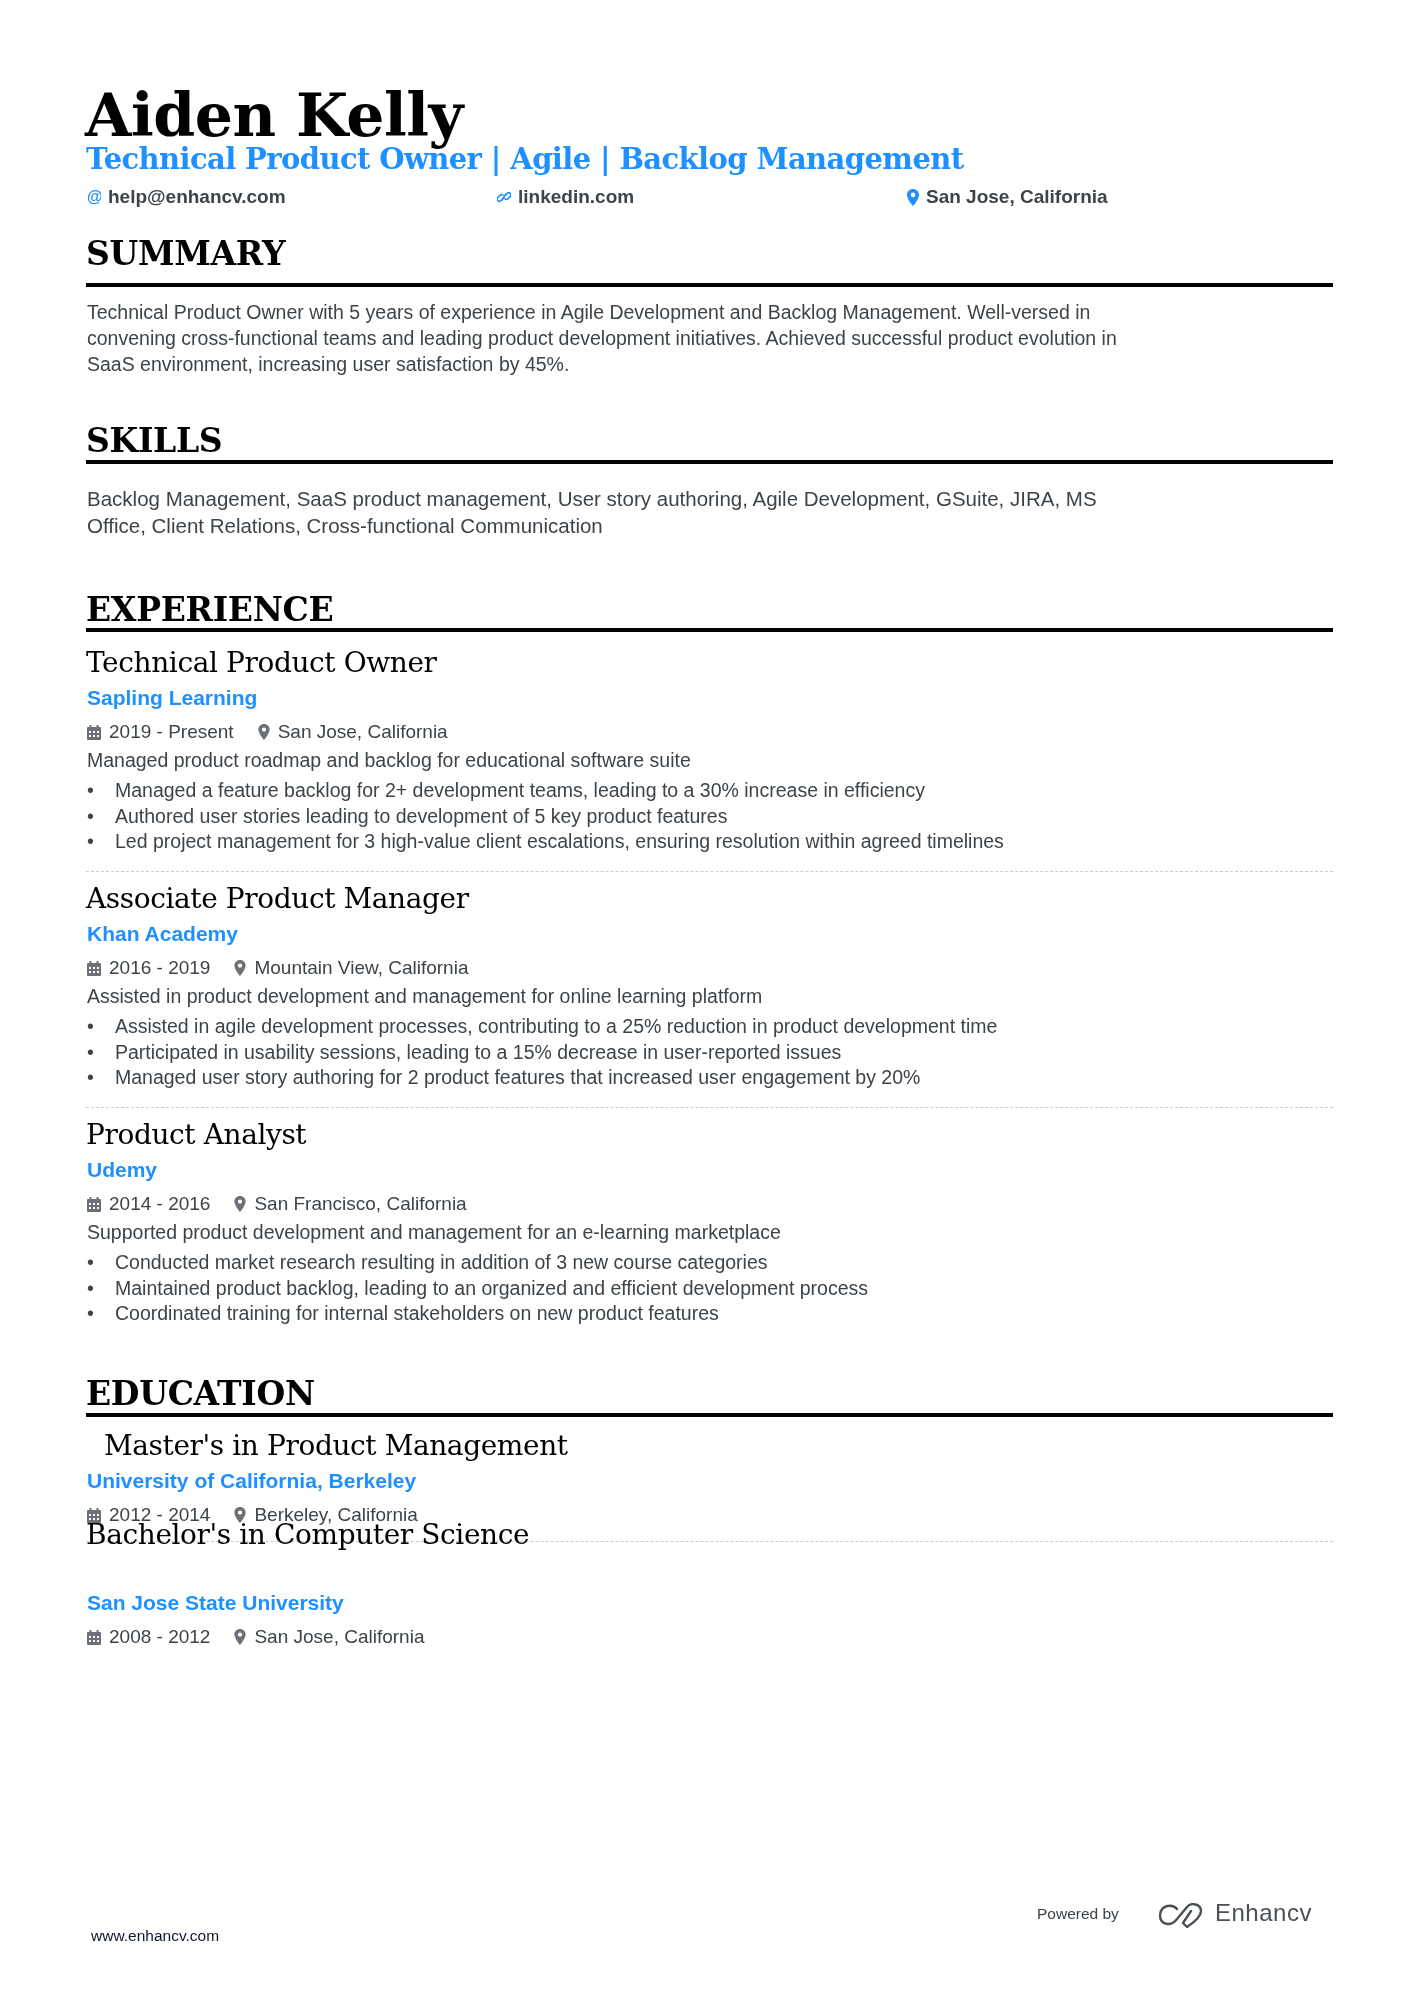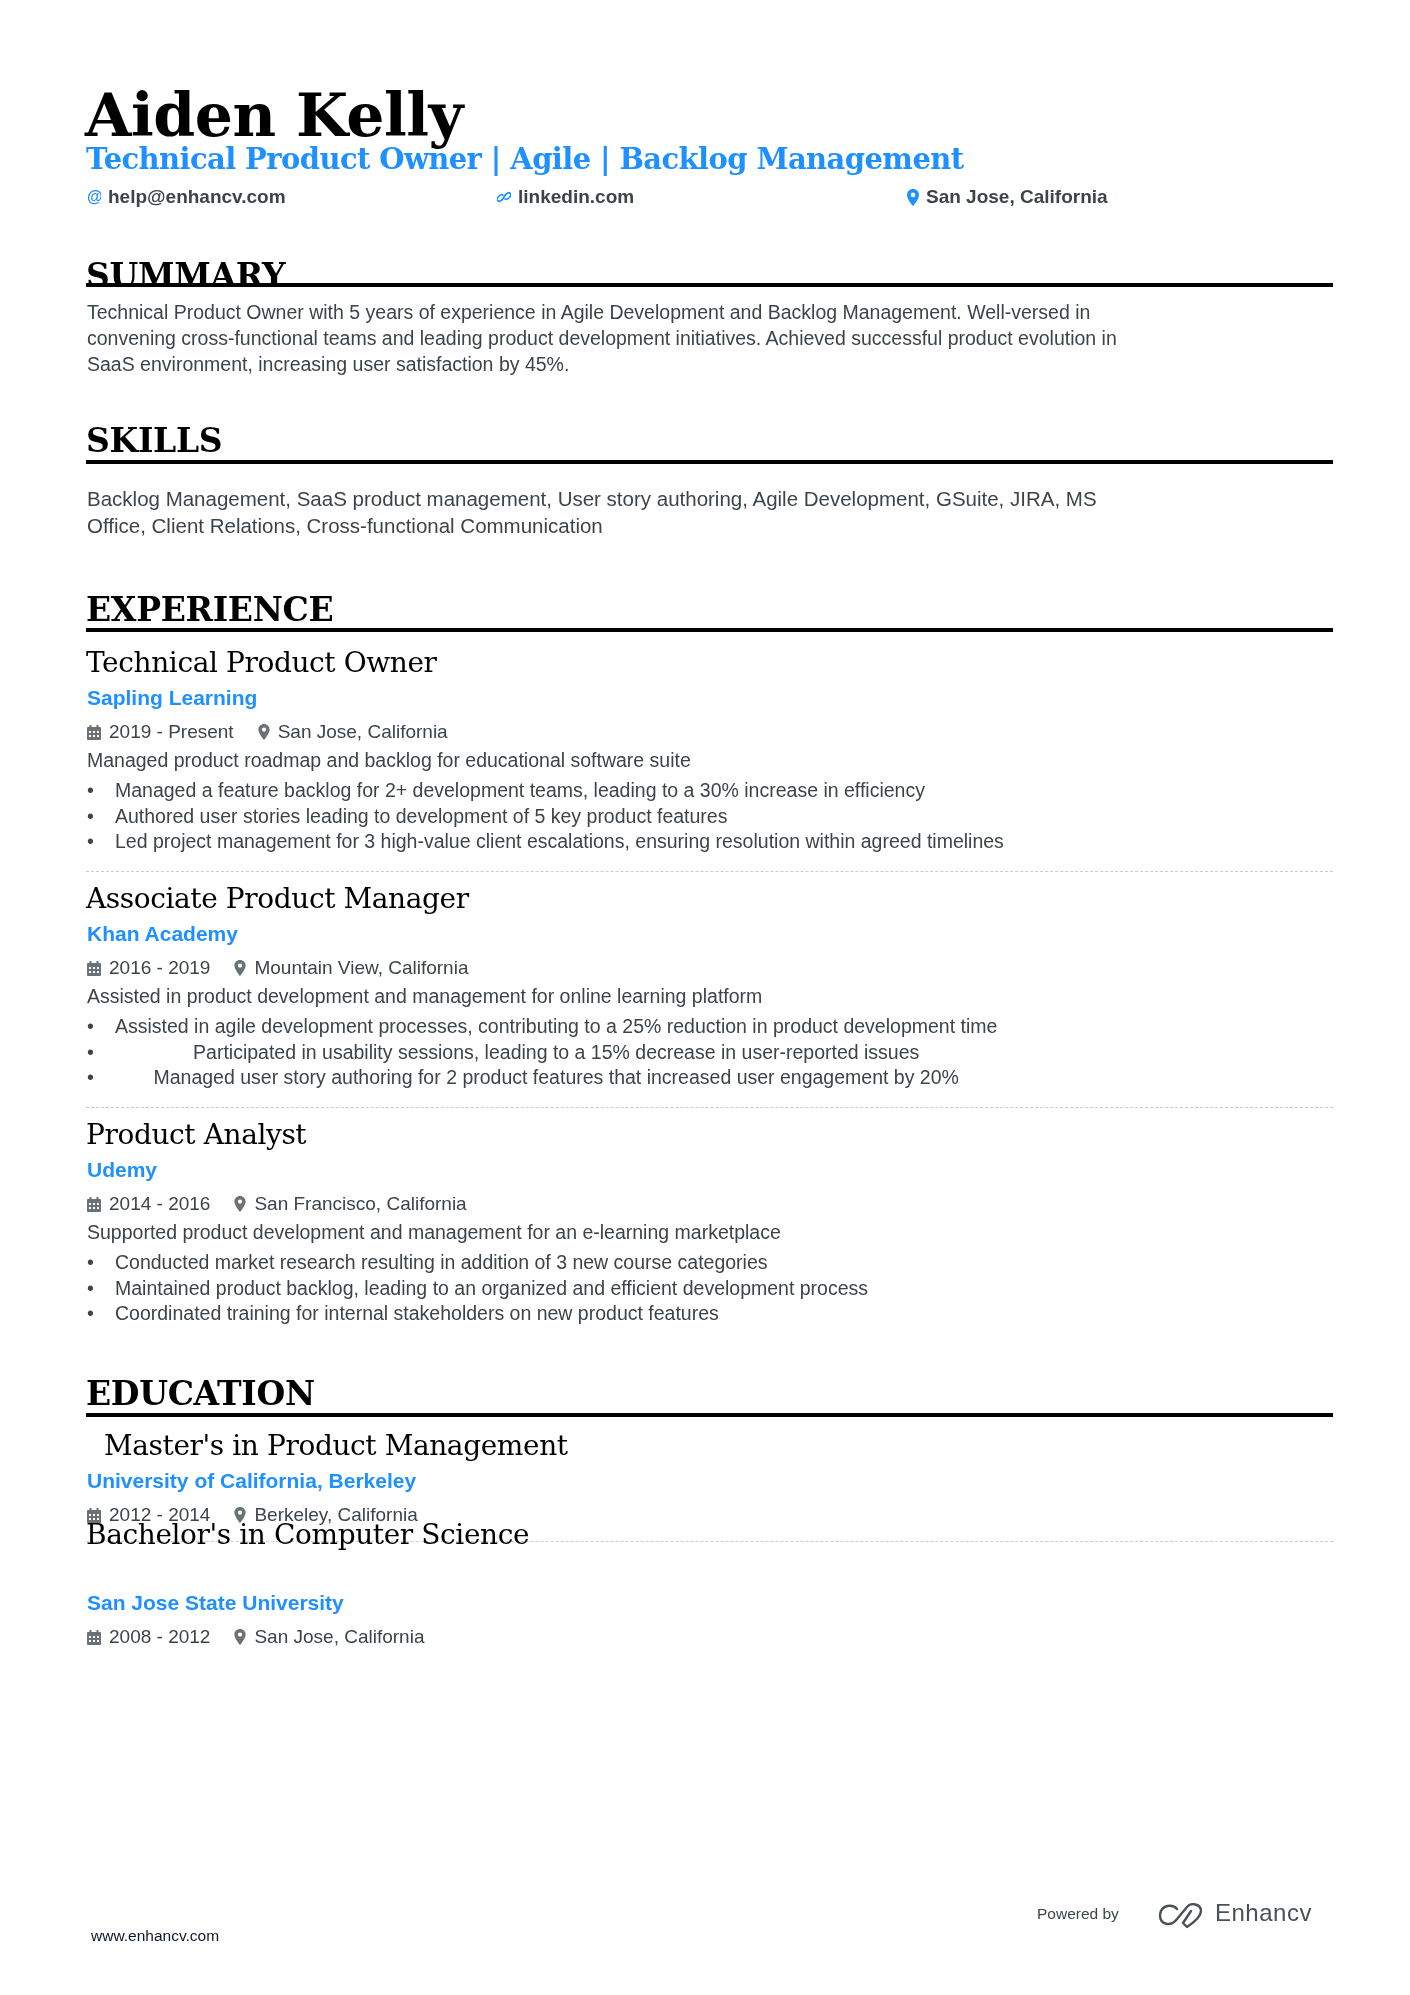--- a/index.html
+++ b/index.html
@@ -67,21 +67,21 @@
 
   <div class="abs sans contact" style="left:907px;">
     <span class="ic">
       <svg width="12" height="17" viewBox="0 0 12 17">
           <path d="M6 0 C2.7 0 0 2.6 0 5.9 C0 10.2 6 17 6 17 C6 17 12 10.2 12 5.9 C12 2.6 9.3 0 6 0 Z M6 8.2 A2.3 2.3 0 1 1 6 3.6 A2.3 2.3 0 1 1 6 8.2 Z" fill="#1e90ff"></path>
         </svg>
     </span>
     <span>San Jose, California</span>
   </div>
 
-  <div class="abs serif sec-title" style="top:256px;">SUMMARY</div>
+  <div class="abs serif sec-title" style="top:234px;">SUMMARY</div>
   <div class="rule" style="top:283px;"></div>
   <div class="para sans" style="top:300px;">
     <div>Technical Product Owner with 5 years of experience in Agile Development and Backlog Management. Well-versed in</div>
     <div>convening cross-functional teams and leading product development initiatives. Achieved successful product evolution in</div>
     <div>SaaS environment, increasing user satisfaction by 45%.</div>
   </div>
 
   <div class="abs serif sec-title" style="top:421px;">SKILLS</div>
   <div class="rule" style="top:460px;"></div>
   <div class="para sans" style="top:485px; line-height:27px; font-size:20.5px;">
@@ -151,21 +151,21 @@
       <span>2016 - 2019</span>
       <span class="gap"></span>
       <span class="mi">
           <svg width="12" height="16" viewBox="0 0 12 17">
             <path d="M6 0 C2.7 0 0 2.6 0 5.9 C0 10.2 6 17 6 17 C6 17 12 10.2 12 5.9 C12 2.6 9.3 0 6 0 Z M6 8.2 A2.3 2.3 0 1 1 6 3.6 A2.3 2.3 0 1 1 6 8.2 Z" fill="#6b7177"></path>
           </svg>
         </span>
       <span>Mountain View, California</span>
     </div>
     <div class="abs sans desc" style="top:984px;">Assisted in product development and management for online learning platform</div>
-    <ul class="bullets sans" style="top:1014px;text-align:center;">
+    <ul class="bullets sans" style="top:1014px;">
       <li>Assisted in agile development processes, contributing to a 25% reduction in product development time</li>
       <li>Participated in usability sessions, leading to a 15% decrease in user-reported issues</li>
       <li>Managed user story authoring for 2 product features that increased user engagement by 20%</li>
     </ul>
   </div>
   <div class="divider" style="top:1107px;"></div>
 
   <div>
     <div class="abs serif job-title" style="top:1118px;">Product Analyst</div>
     <div class="abs sans company" style="top:1157px;">Udemy</div>

